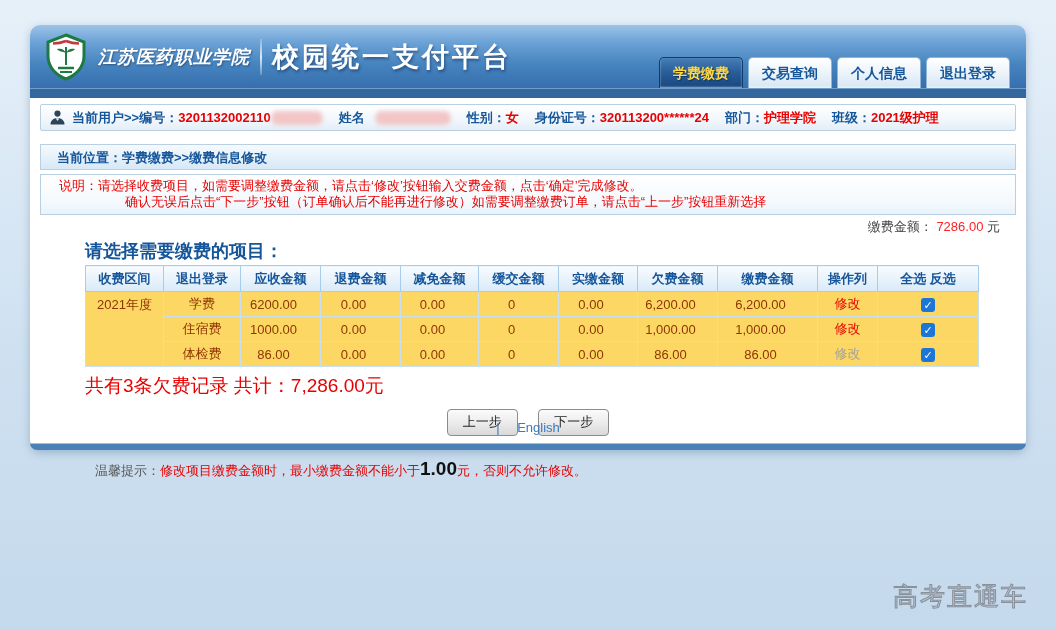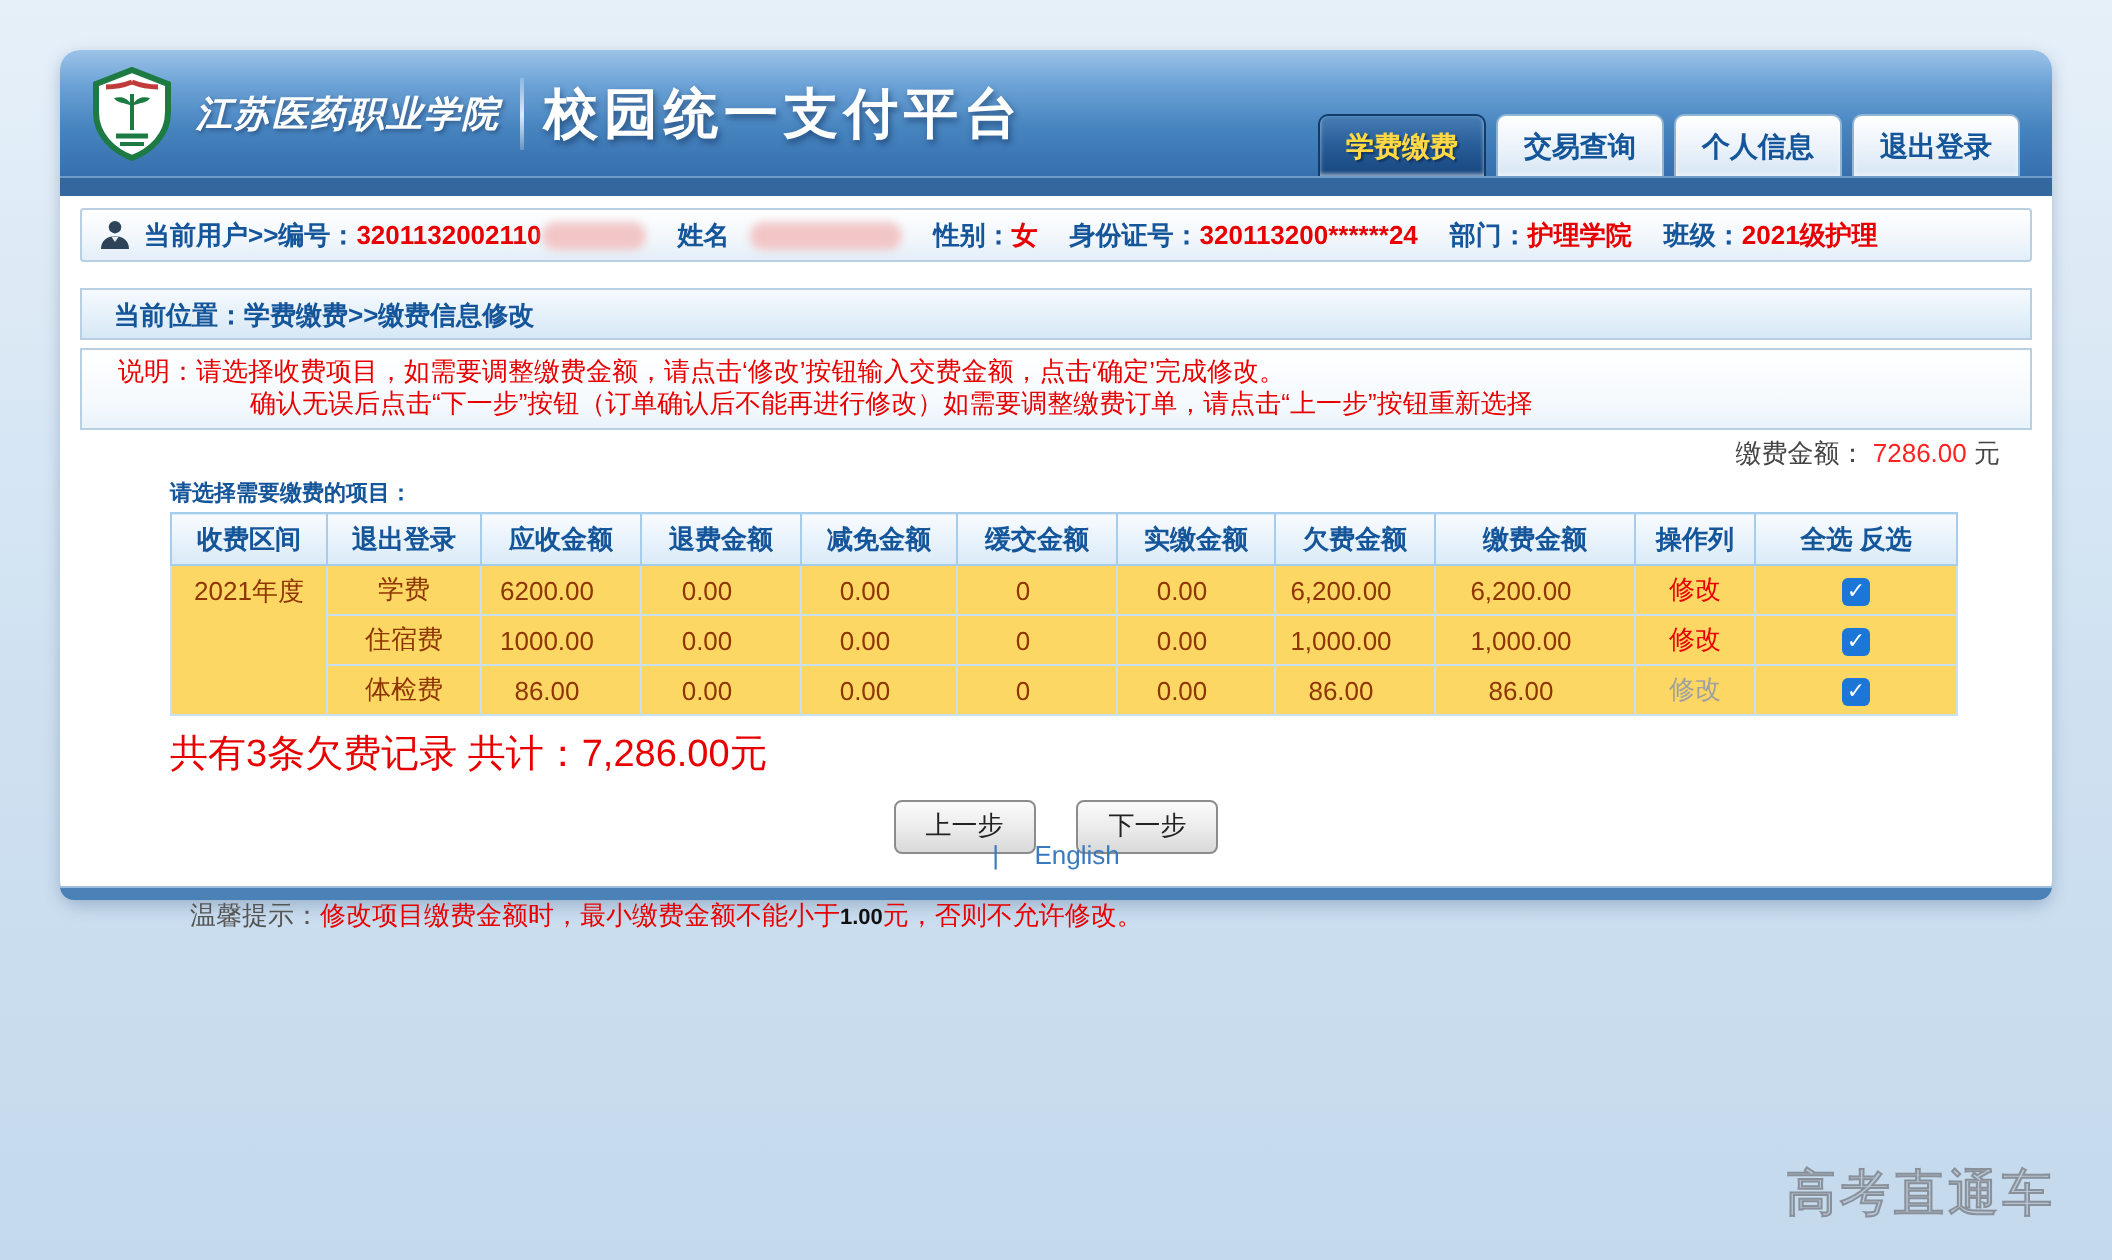--- a/index.html
+++ b/index.html
@@ -66,21 +66,21 @@
   }
   .notice-box {
     margin-top:4px; border:1px solid #b9cfe2; padding:3px 0 4px;
     background:linear-gradient(180deg,#ffffff 0%,#f4f9fd 70%,#e9f3fb 100%);
     color:#e80000; font-size:13px; line-height:16px;
   }
   .notice-line1 { padding-left:18px; }
   .notice-line2 { padding-left:84px; }
   .pay-total { margin-top:3px; text-align:right; padding-right:16px; font-size:13px; color:#444; }
   .pay-total .amount { color:#ff2222; }
-  .table-caption { margin:3px 0 2px 45px; color:#15559a; font-size:11px; font-weight:bold; }
+  .table-caption { margin:3px 0 2px 45px; color:#15559a; font-size:18px; font-weight:bold; }
   table.fee { border-collapse:collapse; margin-left:45px; width:893px; table-layout:fixed; font-size:13px; }
   table.fee th {
     background:linear-gradient(180deg,#f8fbfe 0%,#e7f2fb 55%,#d9eaf7 100%);
     color:#15559a; font-weight:bold; border:1px solid #a6cdec; height:26px; text-align:center;
   }
   table.fee td { border:1px solid #c9e0f2; height:25px; background:#fcd763; color:#8f3500; }
   td.period-cell { background:#ffffff; color:#333; vertical-align:top; text-align:center; padding-top:4px; }
   td.num { text-align:center; padding-right:14px; }
   td.ctr { text-align:center; }
   .action-link { color:#e80000; cursor:pointer; }
@@ -92,21 +92,21 @@
   .summary { margin:6px 0 0 45px; color:#e80000; font-size:19px; }
   .btn-row { margin-top:10px; text-align:center; }
   .btn {
     display:inline-block; margin:0 8px; padding:3px 15px 4px; font-size:13px; color:#222;
     background:linear-gradient(180deg,#fbfbfb 0%,#ececec 50%,#d9d9d9 100%);
     border:1px solid #8c8c8c; border-radius:4px; cursor:pointer;
   }
   .tip { margin:22px 0 0 55px; font-size:13px; }
   .tip .tip-label { color:#555; }
   .tip .tip-red { color:#e80000; }
-  .tip .tip-amount { color:#111; font-weight:bold; font-size:11px; }
+  .tip .tip-amount { color:#111; font-weight:bold; font-size:19px; }
   
   .footer { position:absolute; bottom:15px; width:100%; text-align:center; font-size:13px; color:#3a7abf; }
   .footer .divider { margin-right:14px; color:#3a7abf; }
   .footer a { color:#3a7abf; text-decoration:none; cursor:pointer; }
   .bottom-bar {
     position:absolute; bottom:0; left:0; width:100%; height:7px;
     background:#4a82b8; border-top:1px solid #9dbedd; border-radius:0 0 10px 10px;
   }
   .watermark {
     position:absolute; left:893px; top:580px; font-size:25px; letter-spacing:2px;

